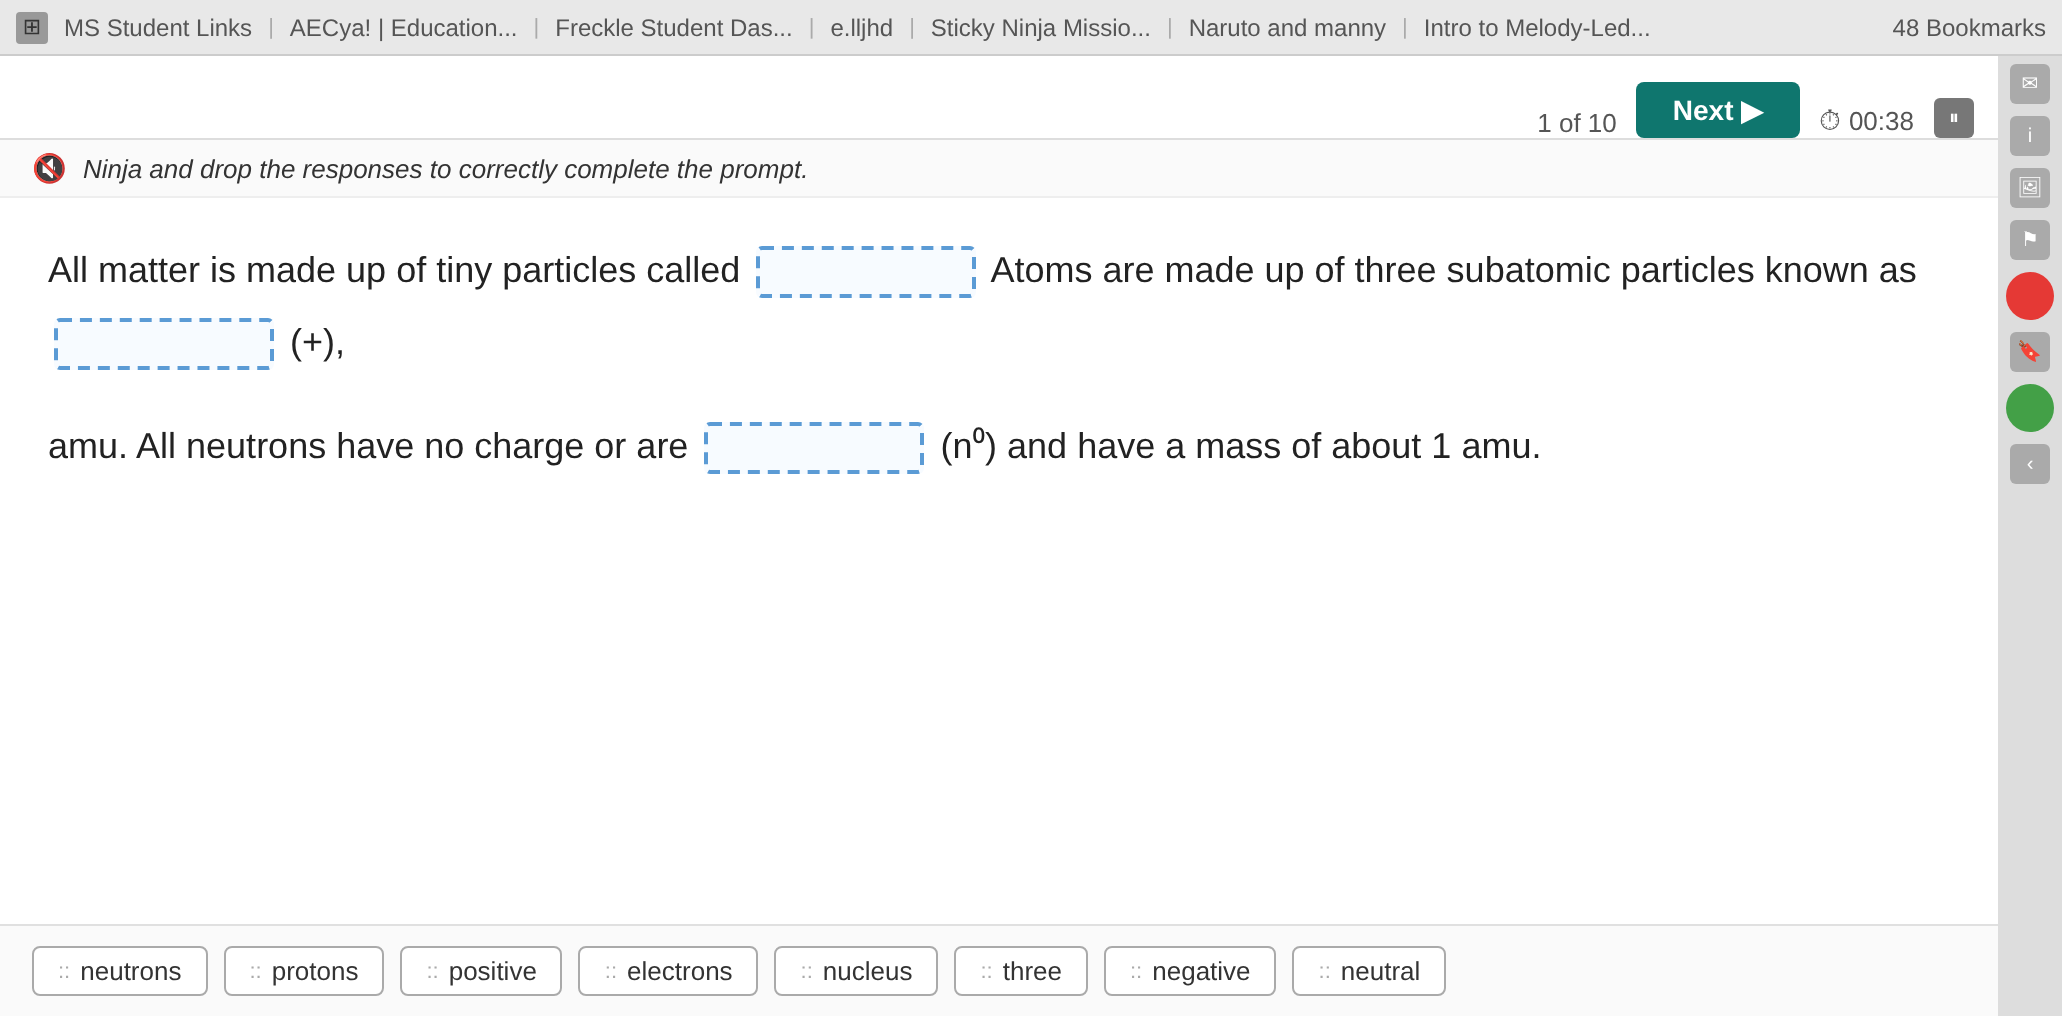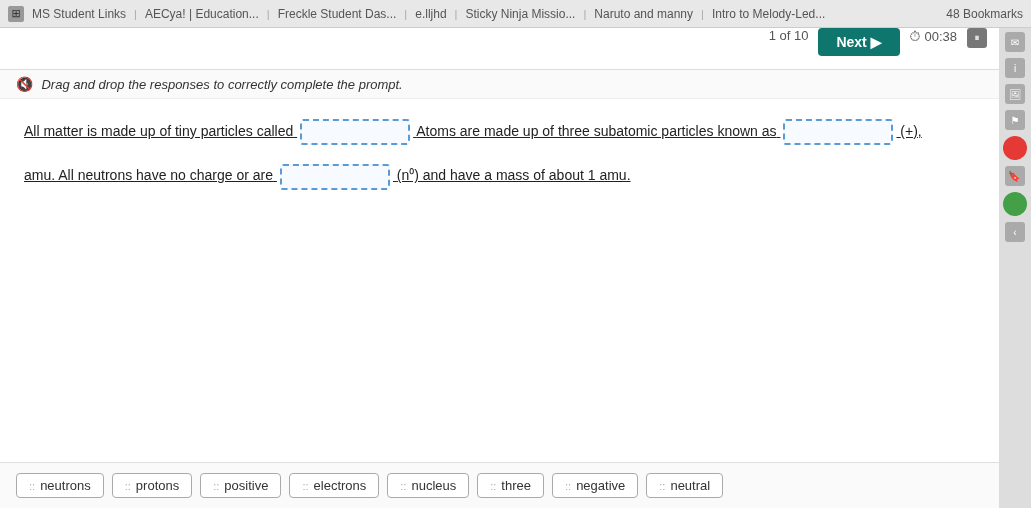--- a/index.html
+++ b/index.html
@@ -83,21 +83,21 @@
       flex-direction: column;
       overflow: hidden;
     }
 
     
     .top-bar {
       height: 42px;
       background: white;
       border-bottom: 1px solid #ddd;
       display: flex;
-      align-items: flex-start;
+      align-items: flex-end;
       justify-content: flex-end;
       padding: 0 12px;
       gap: 10px;
       flex-shrink: 0;
     }
     .progress-text {
       font-size: 13px;
       color: #555;
     }
     .next-btn {
@@ -156,24 +156,23 @@
       font-size: 13px;
       color: #333;
       font-style: italic;
     }
 
     
     .exercise-area {
       flex: 1;
       padding: 18px 24px;
       overflow-y: auto;
-      font-size: 14px;
+      font-size: 18px;
       color: #222;
       line-height: 1.8;
-      text-decoration: underline;
     }
 
     
     .blank {
       display: inline-block;
       min-width: 110px;
       height: 26px;
       border: 2px dashed #5b9bd5;
       border-radius: 3px;
       vertical-align: middle;
@@ -247,21 +246,21 @@
       </button>
       <div class="timer">
         <span class="timer-icon">⏱</span>
         <span>00:38</span>
       </div>
       <button class="pause-btn">⏸</button>
     </div>
 
     <div class="instructions-bar">
       <span class="speaker-icon">🔇</span>
-      <span class="instructions-text">Drag and drop the responses to correctly complete the prompt.</span>
+      <span class="instructions-text">Ninja and drop the responses to correctly complete the prompt.</span>
     </div>
 
     <div class="exercise-area">
 
       <div class="para">
         <span>All matter is made up of tiny particles called</span>
         <span class="blank"></span>
         <span>Atoms are made up of three subatomic particles known as</span>
         <span class="blank"></span>
         <span>(+),</span>

